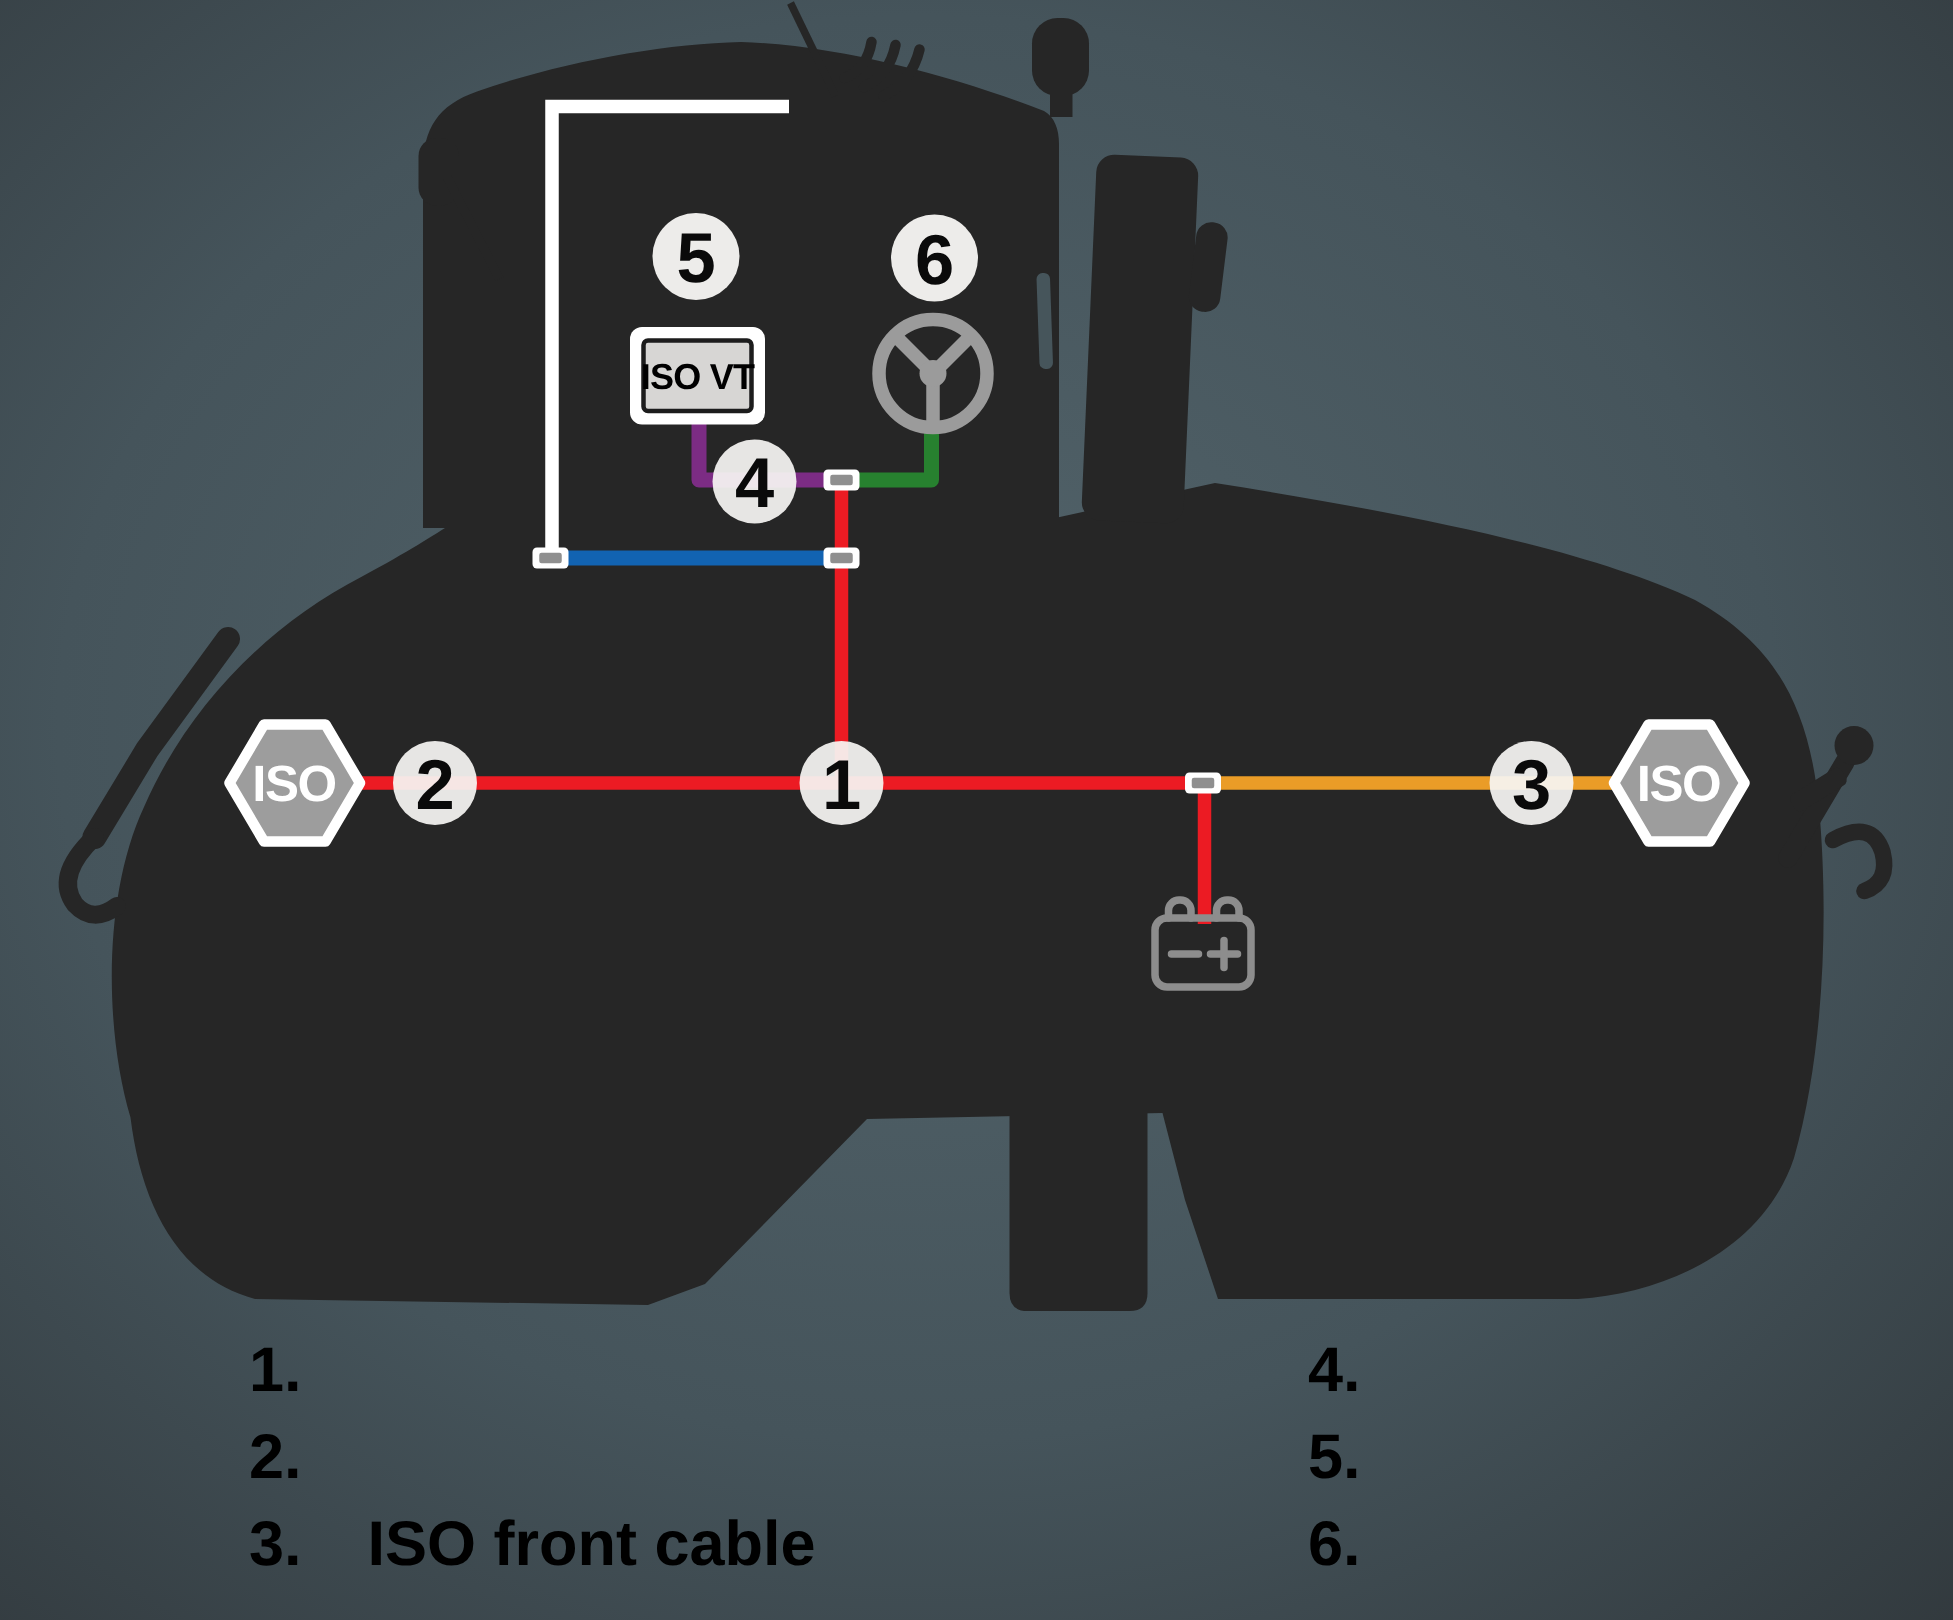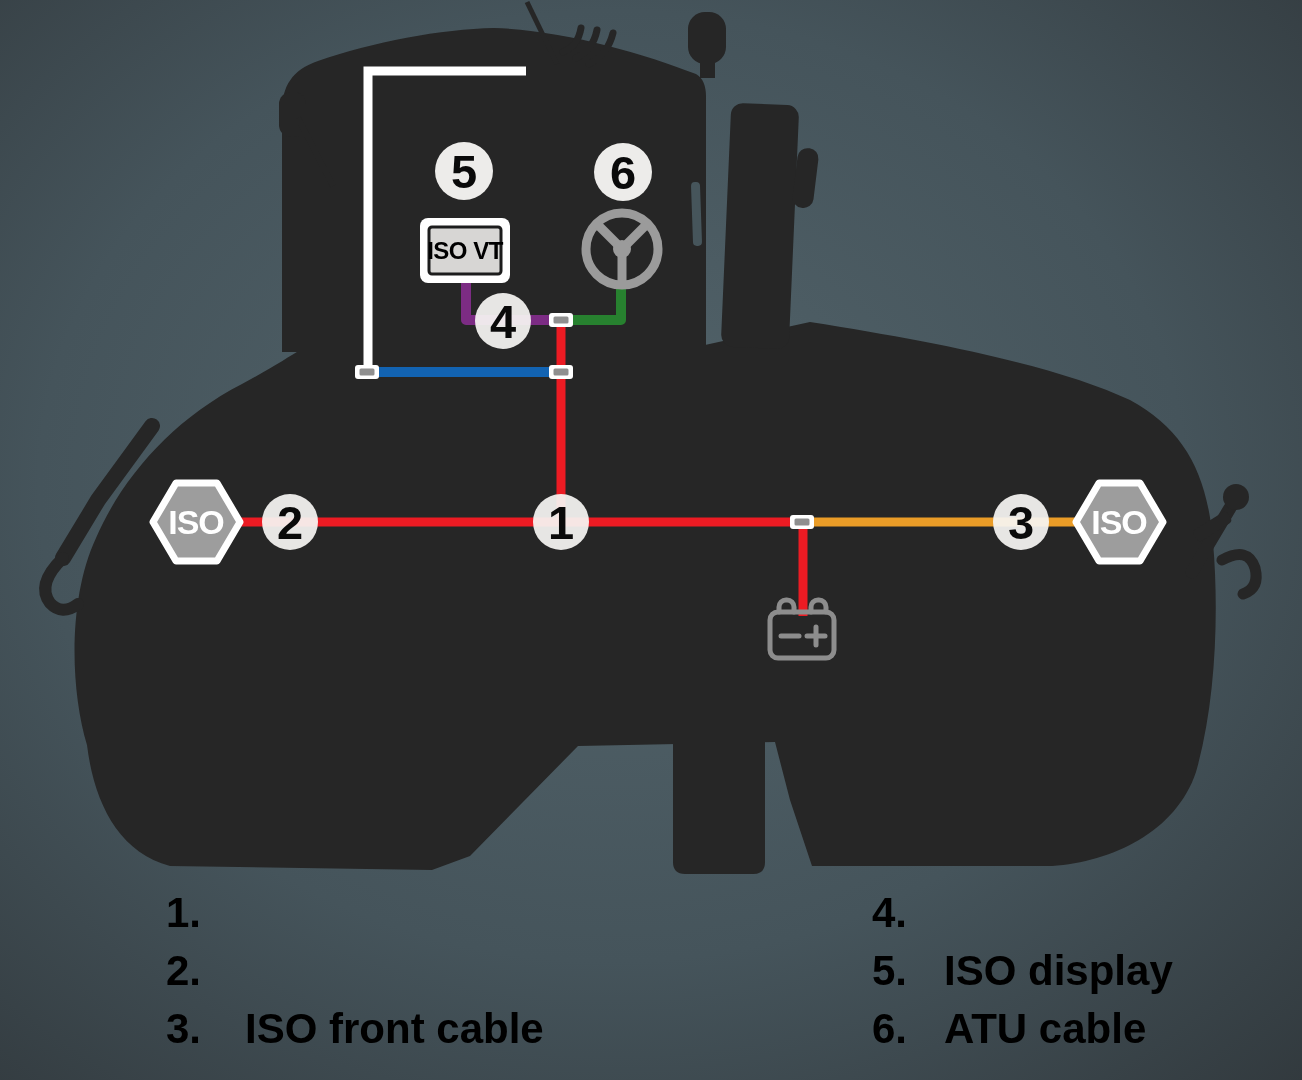--- a/index.html
+++ b/index.html
@@ -162,20 +162,18 @@
     <span class="lnum">3.</span>
     <span>ISO front cable</span>
   </div>
 </div>
 <div class="legend legend-right">
   <div class="row">
     <span class="lnum">4.</span>
   </div>
   <div class="row">
     <span class="lnum">5.</span>
-    <span>ISO display</span>
   </div>
   <div class="row">
     <span class="lnum">6.</span>
-    <span>ATU cable</span>
   </div>
 </div>
 </div>
 
 </body></html>

